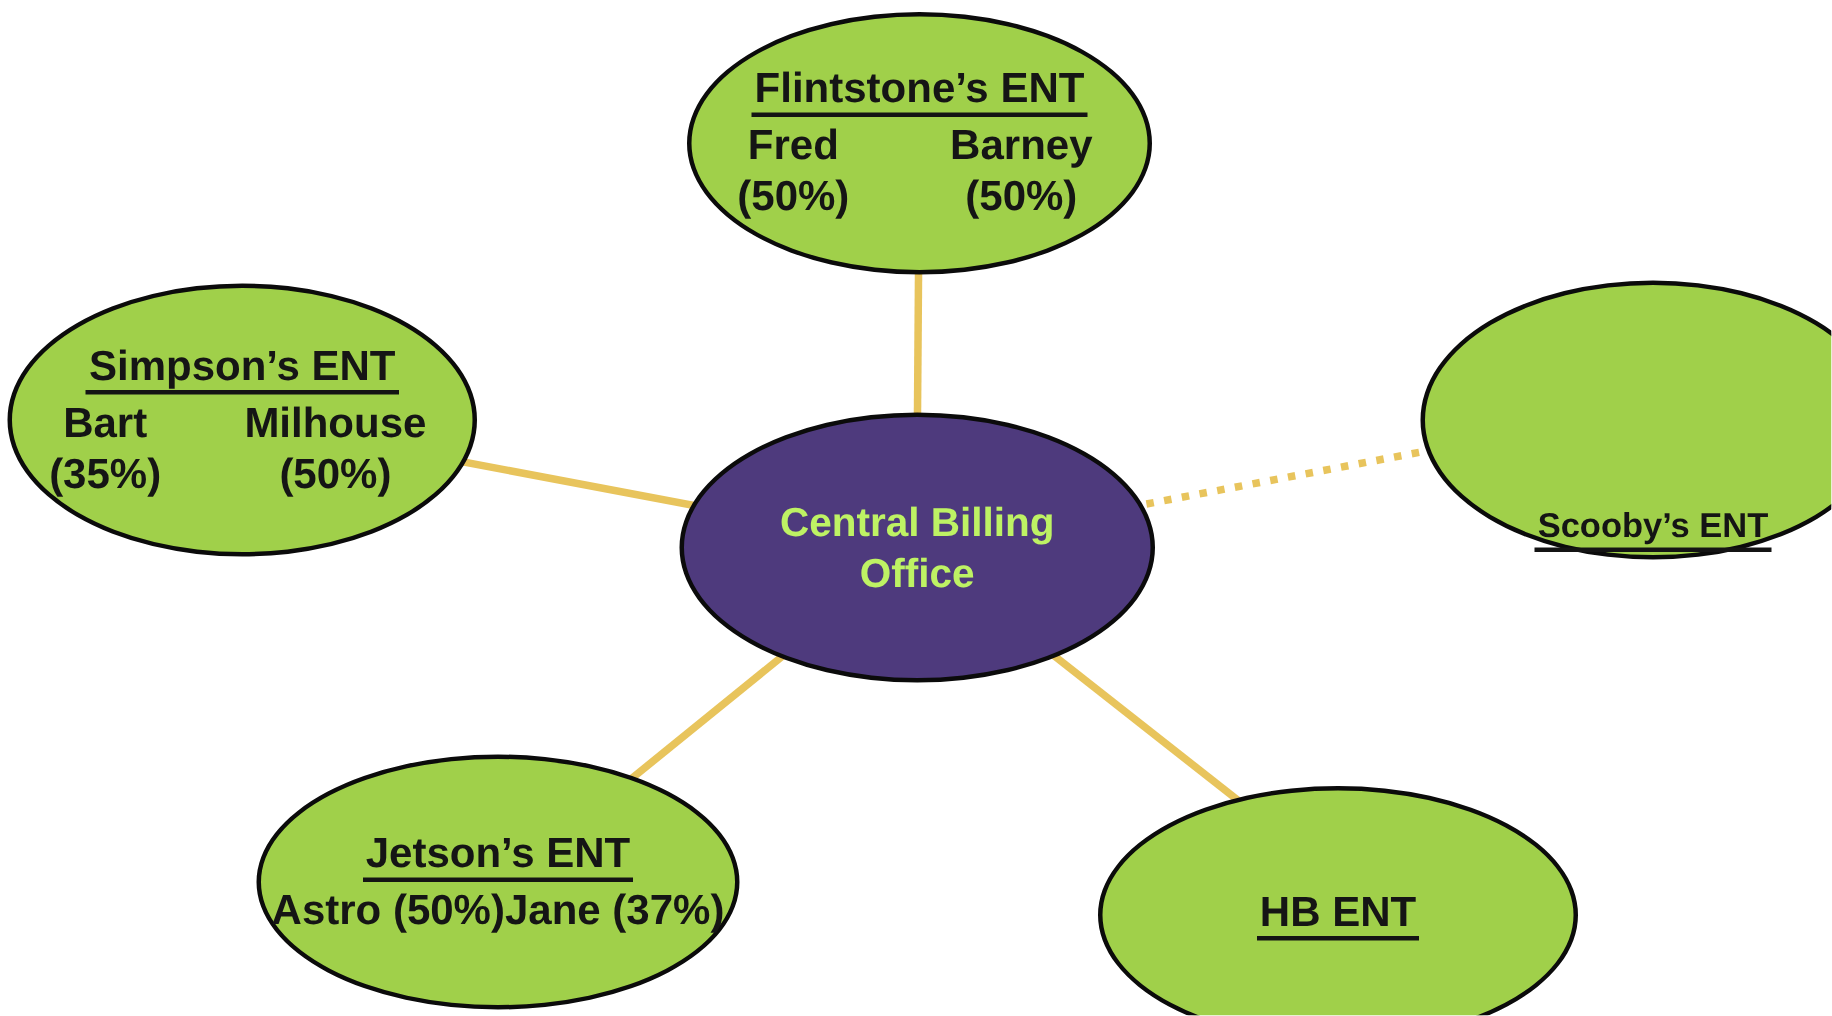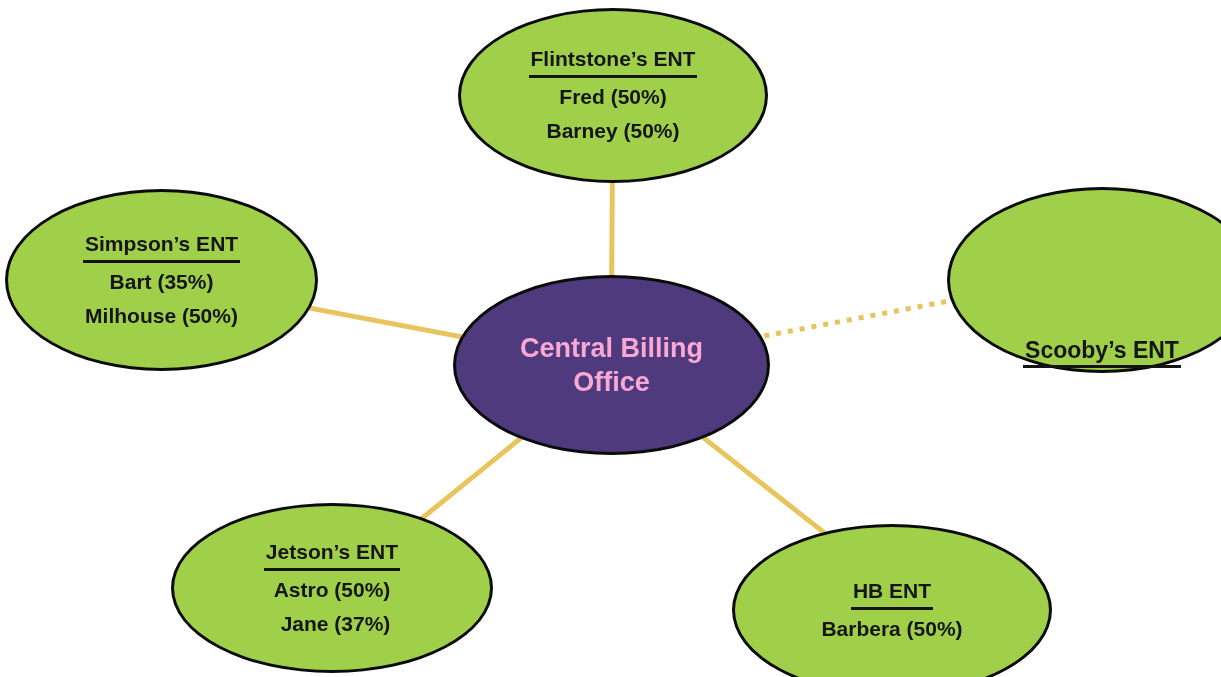--- a/index.html
+++ b/index.html
@@ -15,30 +15,30 @@
     position:absolute;
     display:flex;flex-direction:column;
     align-items:center;justify-content:center;
     border-radius:50%;
     border:3px solid #0b0b0b;
     box-sizing:border-box;
     text-align:center;
     font-weight:700;
     color:#151515;
   }
-  .node.practice{background:#A0D04A;font-size:21px;line-height:34px;}
-  .node.center{background:#4E3A7D;color:#f9a8d4;font-size:27px;line-height:34px;}
+  .node.practice{background:#A0D04A;font-size:28px;line-height:34px;}
+  .node.center{background:#4E3A7D;color:#bef264;font-size:27px;line-height:34px;}
   .node-title{
     display:inline-block;
     border-bottom:3px solid #141414;
     padding:0 2px 1px 2px;
     margin-bottom:2px;
     line-height:31px;
   }
-  .members{display:flex;flex-direction:column;}
+  .members{display:flex;flex-direction:row;}
   .member{display:block;}
   .center-label{max-width:215px;}
   
   #node-flintstones{left:458px;top:8px;width:310px;height:175px;}
   #node-simpsons{left:5px;top:189px;width:313px;height:182px;}
   #node-scoobys{left:947px;top:187px;width:310px;height:186px;font-size:23px;line-height:30px;justify-content:flex-end;}
   #node-scoobys .node-title{line-height:28px;}
   #node-jetsons{left:171px;top:503px;width:322px;height:170px;text-align:right;}
   #node-hb{left:732px;top:524px;width:320px;height:172px;}
   #node-center{left:453px;top:275px;width:317px;height:180px;}
@@ -80,21 +80,20 @@
     <span class="node-title">Jetson’s ENT</span>
     <span class="members">
       <span class="member">Astro (50%)</span>
       <span class="member">Jane (37%)</span>
     </span>
   </div>
 
   <div class="node practice" id="node-hb">
     <span class="node-title">HB ENT</span>
     <span class="members">
-      <span class="member">Barbera (50%)</span>
     </span>
   </div>
 
   <div class="node center" id="node-center">
     <span class="center-label">Central Billing Office</span>
   </div>
 
 </div>
 
 </body></html>

